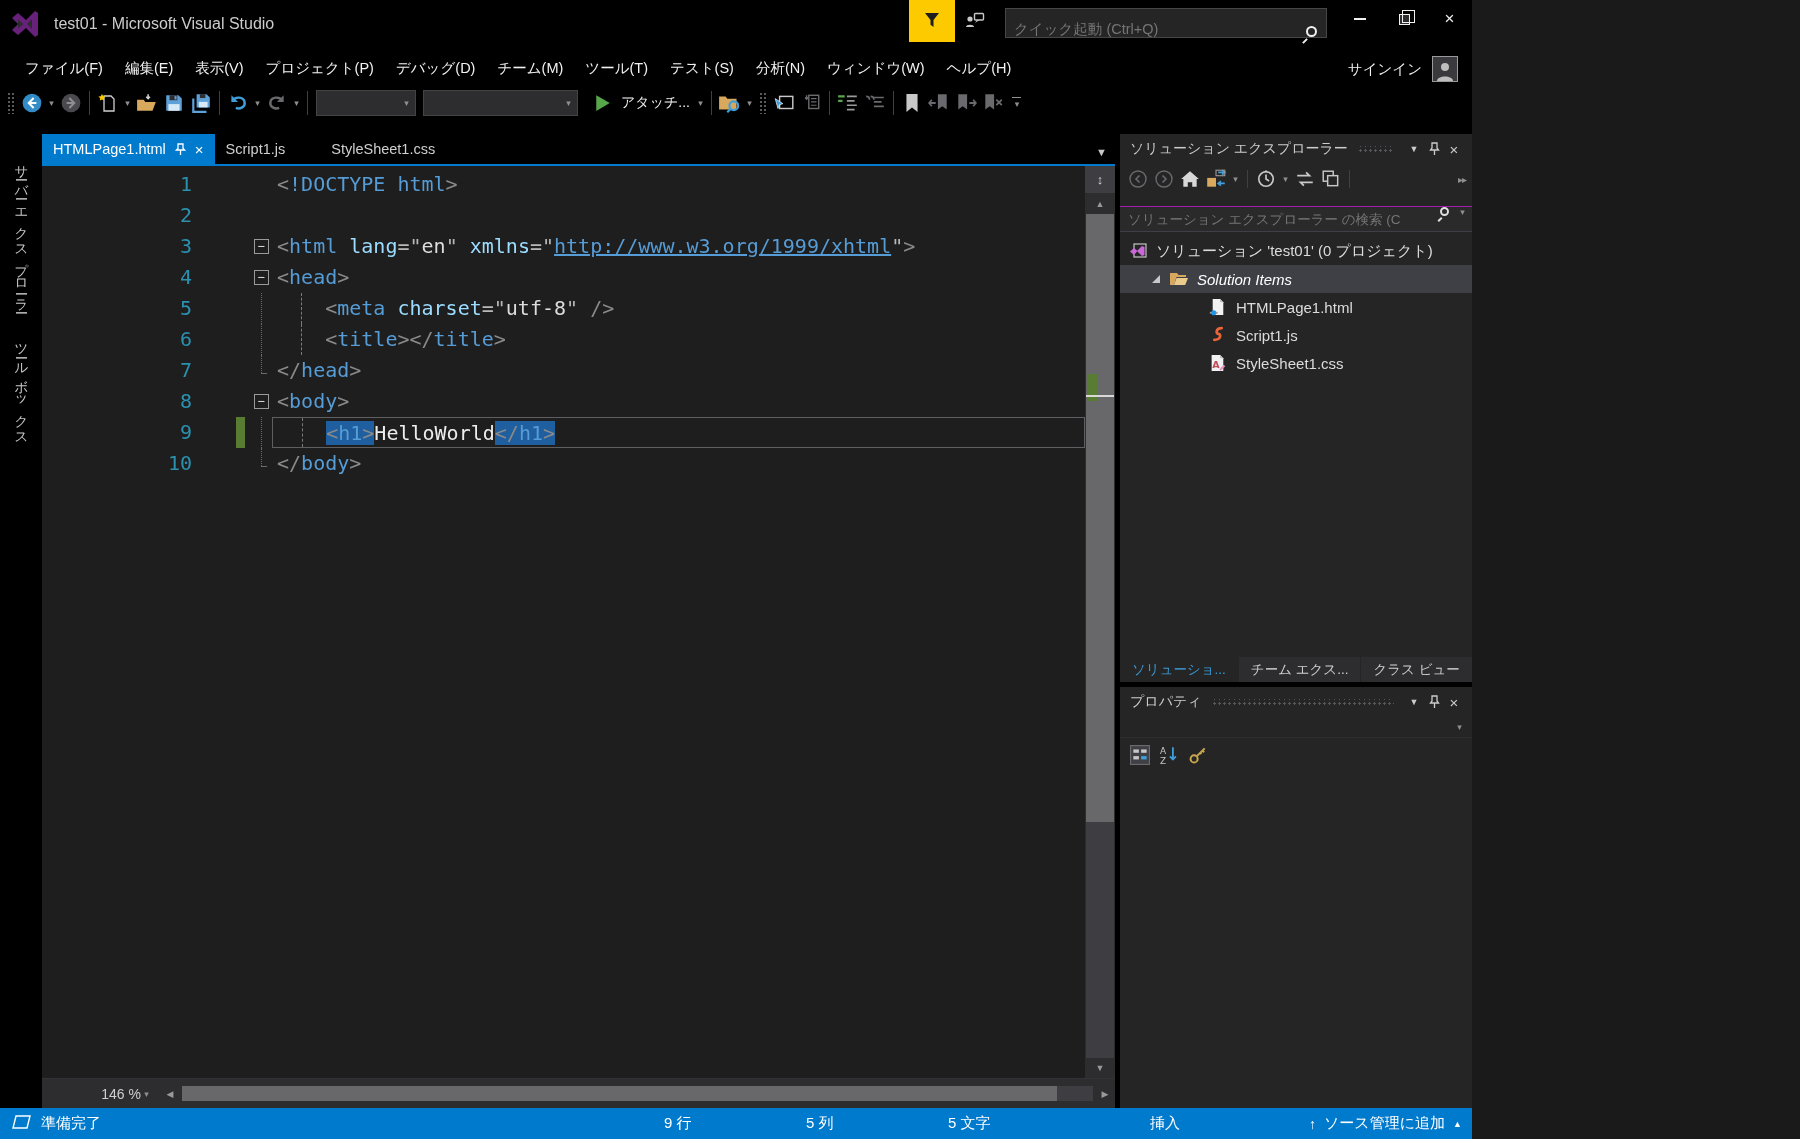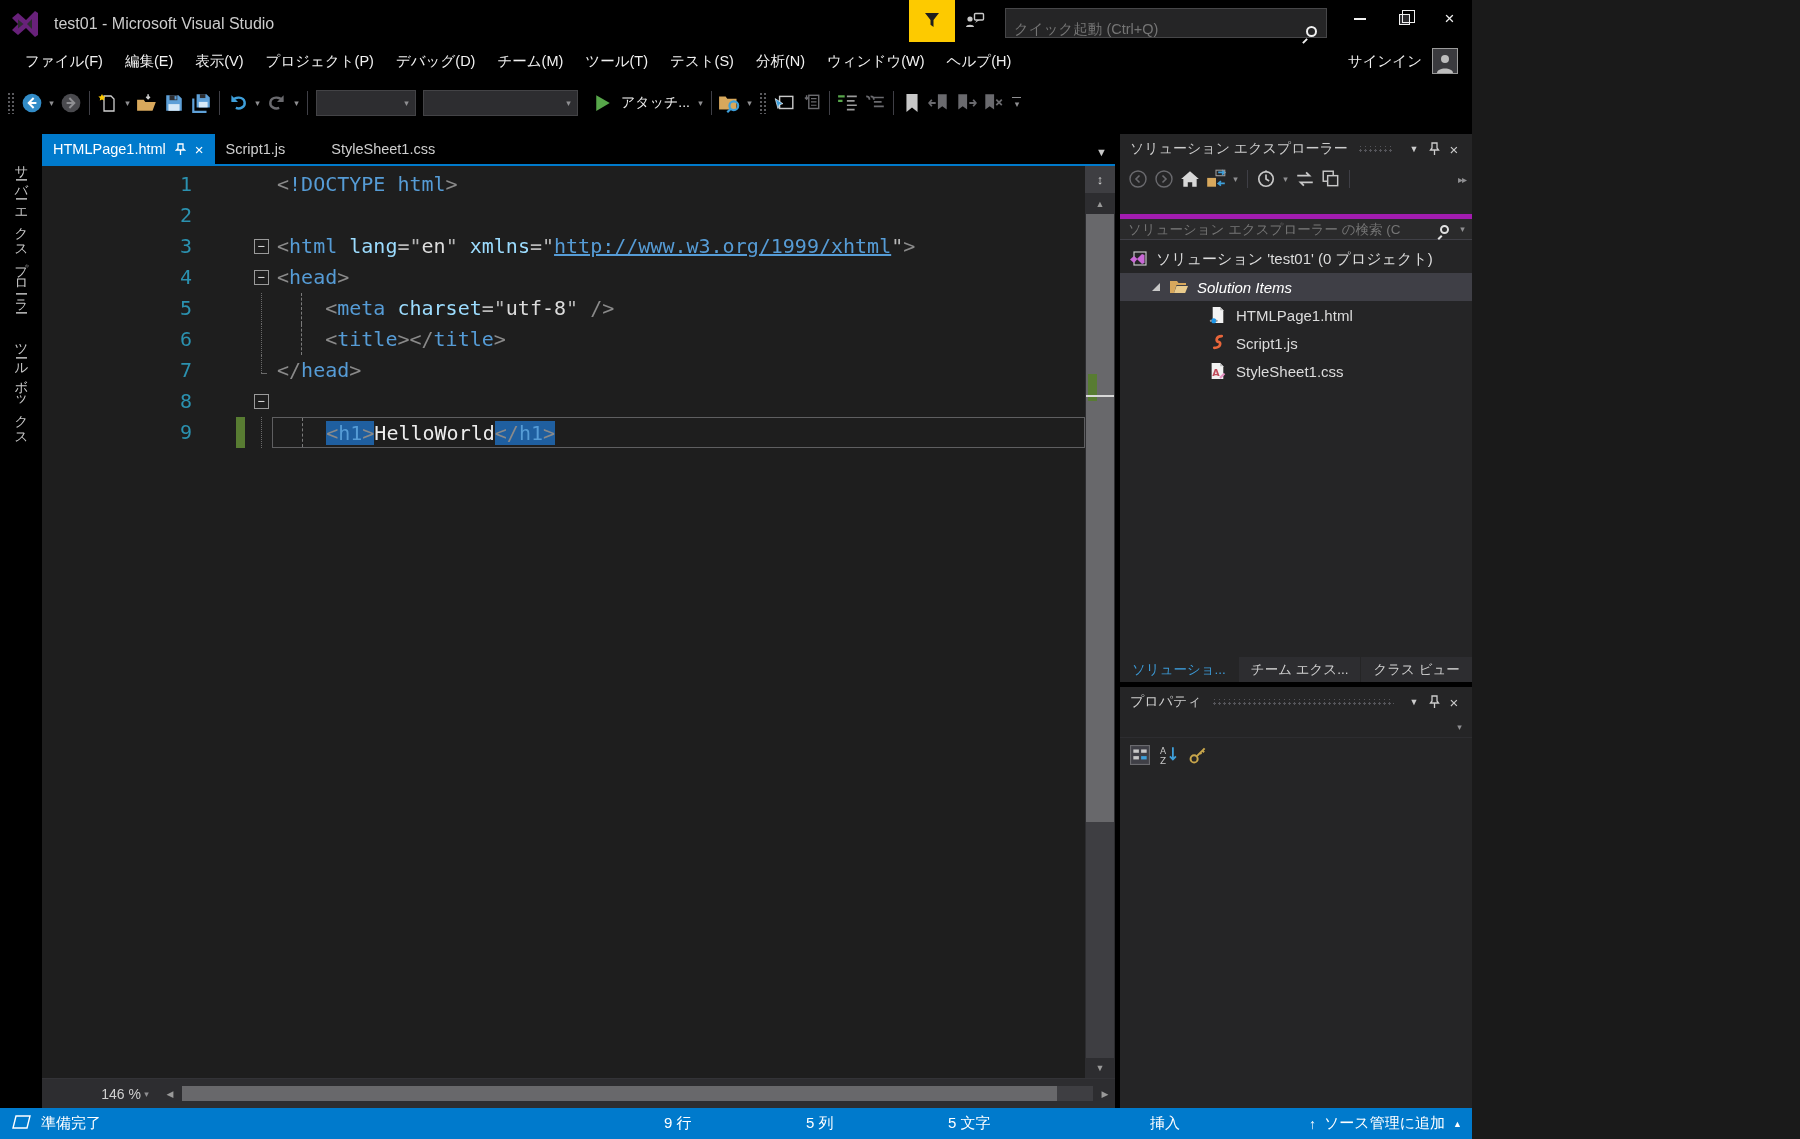--- a/index.html
+++ b/index.html
@@ -19,21 +19,21 @@
   .quick-launch input{flex:1;background:transparent;border:none;outline:none;color:#999;font:14.5px "Liberation Sans",sans-serif;padding:0 8px}
   .ql-search{width:30px;display:flex;align-items:center;justify-content:center}
   .mag{width:11px;height:11px;border:2px solid #F1F1F1;border-radius:50%;position:relative;display:inline-block}
   .mag::after{content:"";position:absolute;width:2px;height:6px;background:#F1F1F1;left:-4px;top:10px;transform:rotate(45deg)}
   .winbtn{width:45px;height:38px;display:flex;align-items:center;justify-content:center;color:#F1F1F1;font-size:17px;align-self:flex-start}
   .min-bar{width:12px;height:2px;background:#F1F1F1}
   .restore-ico{width:11px;height:11px;border:1px solid #F1F1F1;position:relative;background:#2D2D30}
   .restore-ico::before{content:"";position:absolute;width:11px;height:11px;border:1px solid #F1F1F1;left:2px;top:-5px}
 
   
-  .menubar{height:34px;display:flex;align-items:flex-start;padding:0 14px;flex:none}
+  .menubar{height:34px;display:flex;align-items:flex-end;padding:0 14px;flex:none}
   .menu-item{padding:4px 11px;color:#F1F1F1;font-size:14.5px;white-space:nowrap;cursor:default}
   .mb-right{margin-left:auto;display:flex;align-items:center;gap:10px}
   .signin{color:#F1F1F1;font-size:14.5px}
   .avatar{width:26px;height:26px;border:1px solid #9A9A9A;display:flex;align-items:flex-end;justify-content:center;background:#3A3A3E}
 
   
   .toolbar{height:42px;display:flex;align-items:center;padding:0 4px;flex:none;gap:1px}
   .grip{width:8px;height:22px;margin:0 3px;background-image:radial-gradient(#5A5A5E 1px,transparent 1.2px);background-size:4px 4px}
   .tbtn{width:26px;height:26px;display:flex;align-items:center;justify-content:center;flex:none}
   .dd{color:#8F8F92;font-size:9px;width:11px;text-align:center;flex:none}
@@ -101,21 +101,21 @@
   .dotfill{flex:1;height:6px;margin:0 10px;background-image:radial-gradient(#55555A 1px,transparent 1.3px);background-size:5px 5px;background-position:0 2px}
   .p-ico{width:20px;height:20px;display:flex;align-items:center;justify-content:center;color:#CCC;flex:none}
   .p-ico.small{font-size:9px}
   .p-ico.x{font-size:15px}
 
   .sx-tools{height:30px;display:flex;align-items:center;padding:0 6px;gap:2px;flex:none}
   .sxi{width:24px;height:24px;display:flex;align-items:center;justify-content:center;flex:none}
   .sx-sep{width:1px;height:18px;background:#3F3F46;margin:0 4px}
   .sx-ovf{color:#8F8F92;font-size:10px;letter-spacing:-1px;margin-left:auto}
 
-  .sx-search{height:26px;margin:20px 0 5px;background:#2A2A2B;border-top:5px solid #a21caf;border-bottom:1px solid #3F3F46;display:flex;align-items:center;padding:0 4px 0 8px;flex:none}
+  .sx-search{height:26px;margin:12px 0 5px;background:#2A2A2B;border-top:1px solid #a21caf;border-bottom:1px solid #3F3F46;display:flex;padding:0 4px 0 8px;flex:none}
   .sx-search input{flex:1;background:transparent;border:none;outline:none;color:#8A8A8A;font:13.5px "Liberation Sans",sans-serif}
   .mag2{width:9px;height:9px;border:2px solid #E0E0E0;border-radius:50%;position:relative;display:inline-block;margin-right:8px}
   .mag2::after{content:"";position:absolute;width:2px;height:5px;background:#E0E0E0;left:-3px;top:8px;transform:rotate(45deg)}
 
   .sx-tree{flex:none}
   .sx-row{height:28px;display:flex;align-items:center;font-size:15px;color:#DCDCDC;white-space:nowrap}
   .sx-row.selected{background:#3F3F46;color:#FFF}
   .tree-arrow{width:0;height:0;border-bottom:8px solid #C8C8C8;border-left:8px solid transparent;margin-right:9px;flex:none}
   .tree-icon{width:20px;height:18px;margin-right:8px;display:flex;align-items:center;justify-content:center;flex:none}
   .sx-fill{flex:1}
@@ -376,22 +376,23 @@
 
       <div class="editor-body">
         <div class="code-area">
             <div class="code-line"><span class="ln">1</span><span class="chg"></span><span class="fold"></span><span class="code"><span class="tk-d">&lt;</span><span class="tk-t">!DOCTYPE</span><span class="tk-p"> </span><span class="tk-t">html</span><span class="tk-d">&gt;</span></span></div>
             <div class="code-line"><span class="ln">2</span><span class="chg"></span><span class="fold"></span><span class="code"></span></div>
             <div class="code-line"><span class="ln">3</span><span class="chg"></span><span class="fold"><span class="fold-box">−</span></span><span class="code"><span class="tk-d">&lt;</span><span class="tk-t">html</span><span class="tk-p"> </span><span class="tk-a">lang</span><span class="tk-o">="</span><span class="tk-v">en</span><span class="tk-o">"</span><span class="tk-p"> </span><span class="tk-a">xmlns</span><span class="tk-o">="</span><span class="tk-u">http://www.w3.org/1999/xhtml</span><span class="tk-o">"</span><span class="tk-d">&gt;</span></span></div>
             <div class="code-line"><span class="ln">4</span><span class="chg"></span><span class="fold"><span class="fold-box">−</span></span><span class="code"><span class="tk-d">&lt;</span><span class="tk-t">head</span><span class="tk-d">&gt;</span></span></div>
             <div class="code-line"><span class="ln">5</span><span class="chg"></span><span class="fold fold-line"></span><span class="code guide"><span class="tk-p">    </span><span class="tk-d">&lt;</span><span class="tk-t">meta</span><span class="tk-p"> </span><span class="tk-a">charset</span><span class="tk-o">="</span><span class="tk-v">utf-8</span><span class="tk-o">" </span><span class="tk-d">/&gt;</span></span></div>
             <div class="code-line"><span class="ln">6</span><span class="chg"></span><span class="fold fold-line"></span><span class="code guide"><span class="tk-p">    </span><span class="tk-d">&lt;</span><span class="tk-t">title</span><span class="tk-d">&gt;</span><span class="tk-d">&lt;/</span><span class="tk-t">title</span><span class="tk-d">&gt;</span></span></div>
             <div class="code-line"><span class="ln">7</span><span class="chg"></span><span class="fold fold-end"></span><span class="code"><span class="tk-d">&lt;/</span><span class="tk-t">head</span><span class="tk-d">&gt;</span></span></div>
-            <div class="code-line"><span class="ln">8</span><span class="chg"></span><span class="fold"><span class="fold-box">−</span></span></div>
+            <div class="code-line"><span class="ln">8</span><span class="chg"></span><span class="fold"><span class="fold-box">−</span></span><span class="code"><span class="tk-d">&lt;</span><span class="tk-t">body</span><span class="tk-d">&gt;</span></span></div>
             <div class="code-line"><span class="ln">9</span><span class="chg on"></span><span class="fold fold-line"></span><span class="code current guide"><span class="tk-p">    </span><span class="tk-d tk-s">&lt;</span><span class="tk-t tk-s">h1</span><span class="tk-d tk-s">&gt;</span><span class="tk-x">HelloWorld</span><span class="tk-d tk-s">&lt;/</span><span class="tk-t tk-s">h1</span><span class="tk-d tk-s">&gt;</span></span></div>
+            <div class="code-line"><span class="ln">10</span><span class="chg"></span><span class="fold fold-end"></span><span class="code"><span class="tk-d">&lt;/</span><span class="tk-t">body</span><span class="tk-d">&gt;</span></span></div>
           </div>
         <div class="vscroll">
           <div class="vs-splitter">↕</div>
           <div class="vs-btn">▲</div>
           <div class="vs-track">
             <div class="vs-thumb"></div>
             <div class="vs-green"></div>
             <div class="vs-line"></div>
           </div>
           <div class="vs-btn">▼</div>

